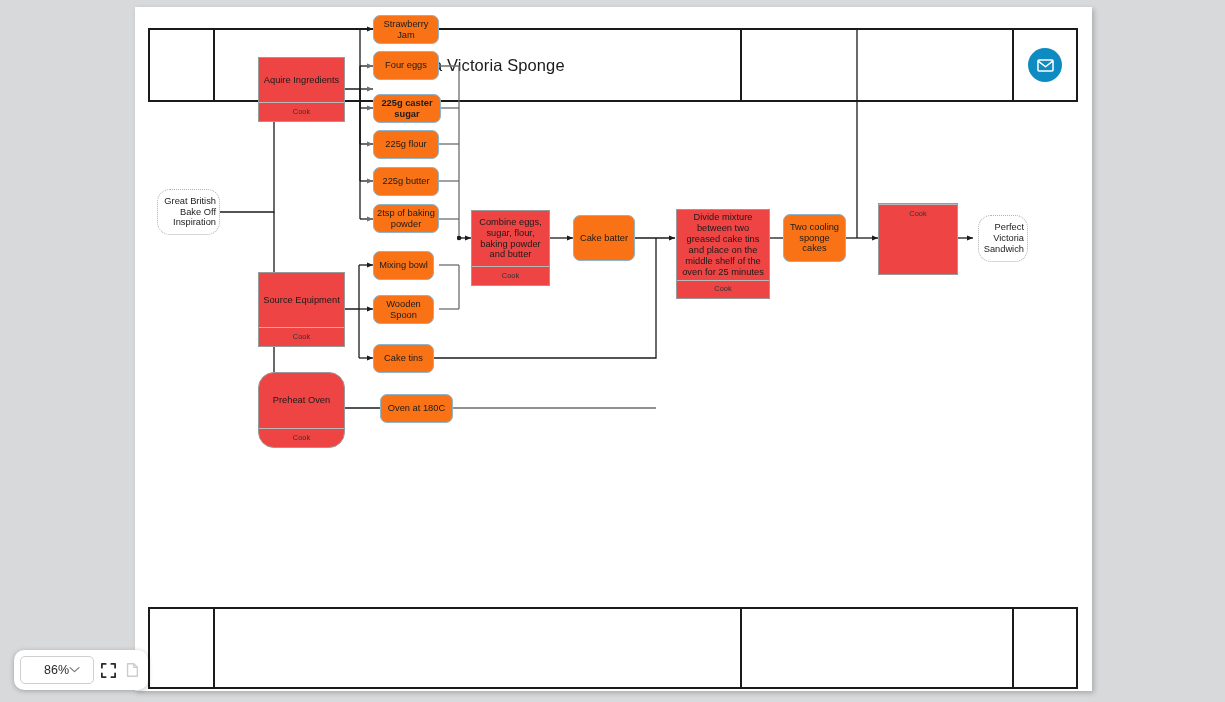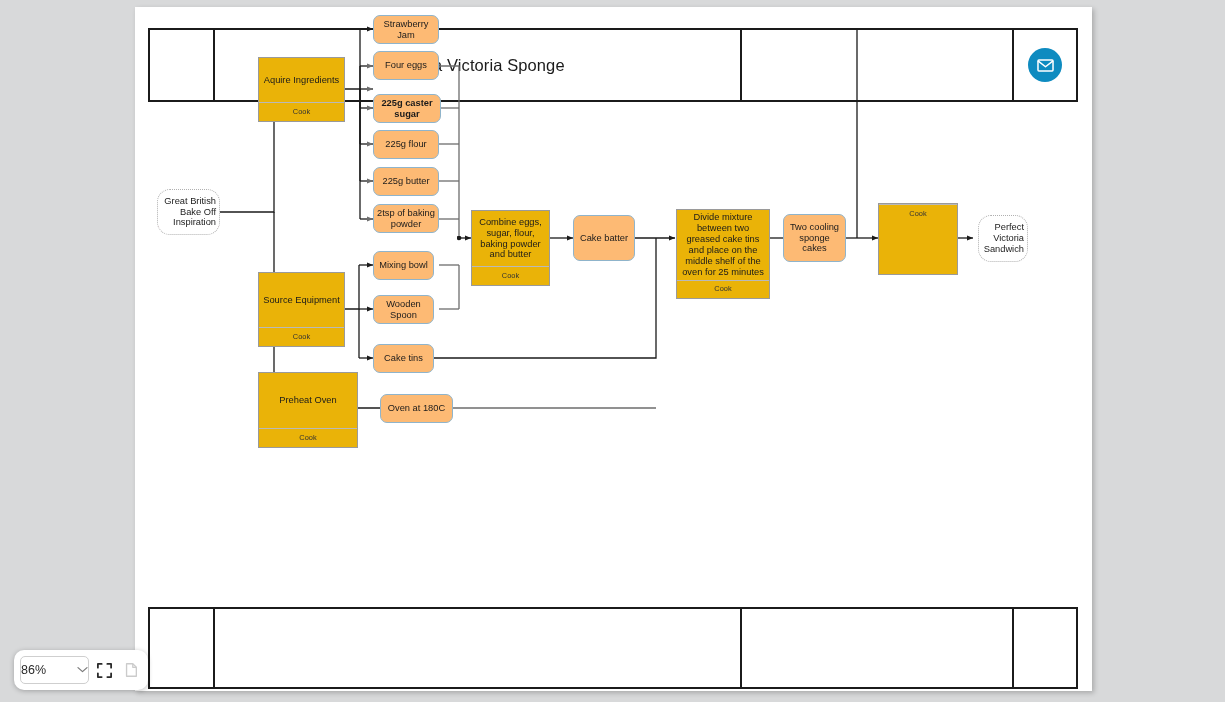--- a/index.html
+++ b/index.html
@@ -53,30 +53,30 @@
     display:flex;flex-direction:column;
     font-size:9.3px;color:#1b1b1b;line-height:1.18;
     text-align:center;
   }
   .node .body{
     flex:1;display:flex;align-items:center;justify-content:center;
     padding:2px 3px;
   }
 
   
-  .proc{background:#eab308;border:1px solid #9a9a9a;}
+  .proc{background:#ef4444;border:1px solid #9a9a9a;}
   .proc .foot{
     border-top:1px solid #b9b9b9;height:18px;
     display:flex;align-items:center;justify-content:center;
     font-size:7.4px;color:#333;
   }
 
   
   .data{
-    background:#fdba74;border:1px solid #8fb4cb;border-radius:7px;
+    background:#f97316;border:1px solid #8fb4cb;border-radius:7px;
     align-items:center;justify-content:center;
   }
 
   
   .term{
     background:#fff;border:1px dotted #b0b0b0;border-radius:13px;
     align-items:center;justify-content:center;overflow:hidden;text-align:right;
   }
   .term .arc{
     position:absolute;left:-1px;right:-1px;bottom:-14px;height:26px;
@@ -87,21 +87,21 @@
   
   .zoombar{
     position:absolute;left:14px;top:650px;width:134px;height:40px;
     background:#fff;border-radius:10px;
     box-shadow:0 1px 5px rgba(0,0,0,.26);
     display:flex;align-items:center;padding:0 6px;box-sizing:border-box;gap:4px;
   }
   .zoom-select{
     width:74px;height:28px;border:1px solid #cfcfcf;border-radius:5px;
     display:flex;align-items:center;justify-content:space-between;
-    padding:0 0;box-sizing:border-box;font-size:12.5px;color:#2a2a2a;
+    padding:0 23px;box-sizing:border-box;font-size:12.5px;color:#2a2a2a;
     background:#fff;cursor:pointer;
   }
   .zoom-select .chev{font-size:9px;color:#7a7a7a;}
   .icon-btn{
     width:24px;height:24px;display:flex;align-items:center;justify-content:center;
     cursor:pointer;
   }
   .icon-btn.disabled{opacity:.34;cursor:default;}
 </style>
 </head>
@@ -233,21 +233,21 @@
       <div class="node data" style="left:238px;top:244px;width:61px;height:29px;">
         <div class="body">Mixing bowl</div>
       </div>
       <div class="node data" style="left:238px;top:288px;width:61px;height:29px;justify-content:flex-end;">
         <div class="body">Wooden Spoon</div>
       </div>
       <div class="node data" style="left:238px;top:337px;width:61px;height:29px;">
         <div class="body">Cake tins</div>
       </div>
 
-      <div class="node proc" style="left:123px;top:365px;width:100px;height:76px;">
+      <div class="node proc" style="left:123px;top:365px;width:87px;height:76px;border-radius:16px;">
         <div class="body">Preheat Oven</div>
         <div class="foot">Cook</div>
       </div>
       <div class="node data" style="left:245px;top:387px;width:73px;height:29px;">
         <div class="body">Oven at 180C</div>
       </div>
 
       <div class="node proc" style="left:336px;top:203px;width:79px;height:76px;">
         <div class="body">Combine eggs, sugar, flour, baking powder and butter</div>
         <div class="foot">Cook</div>

